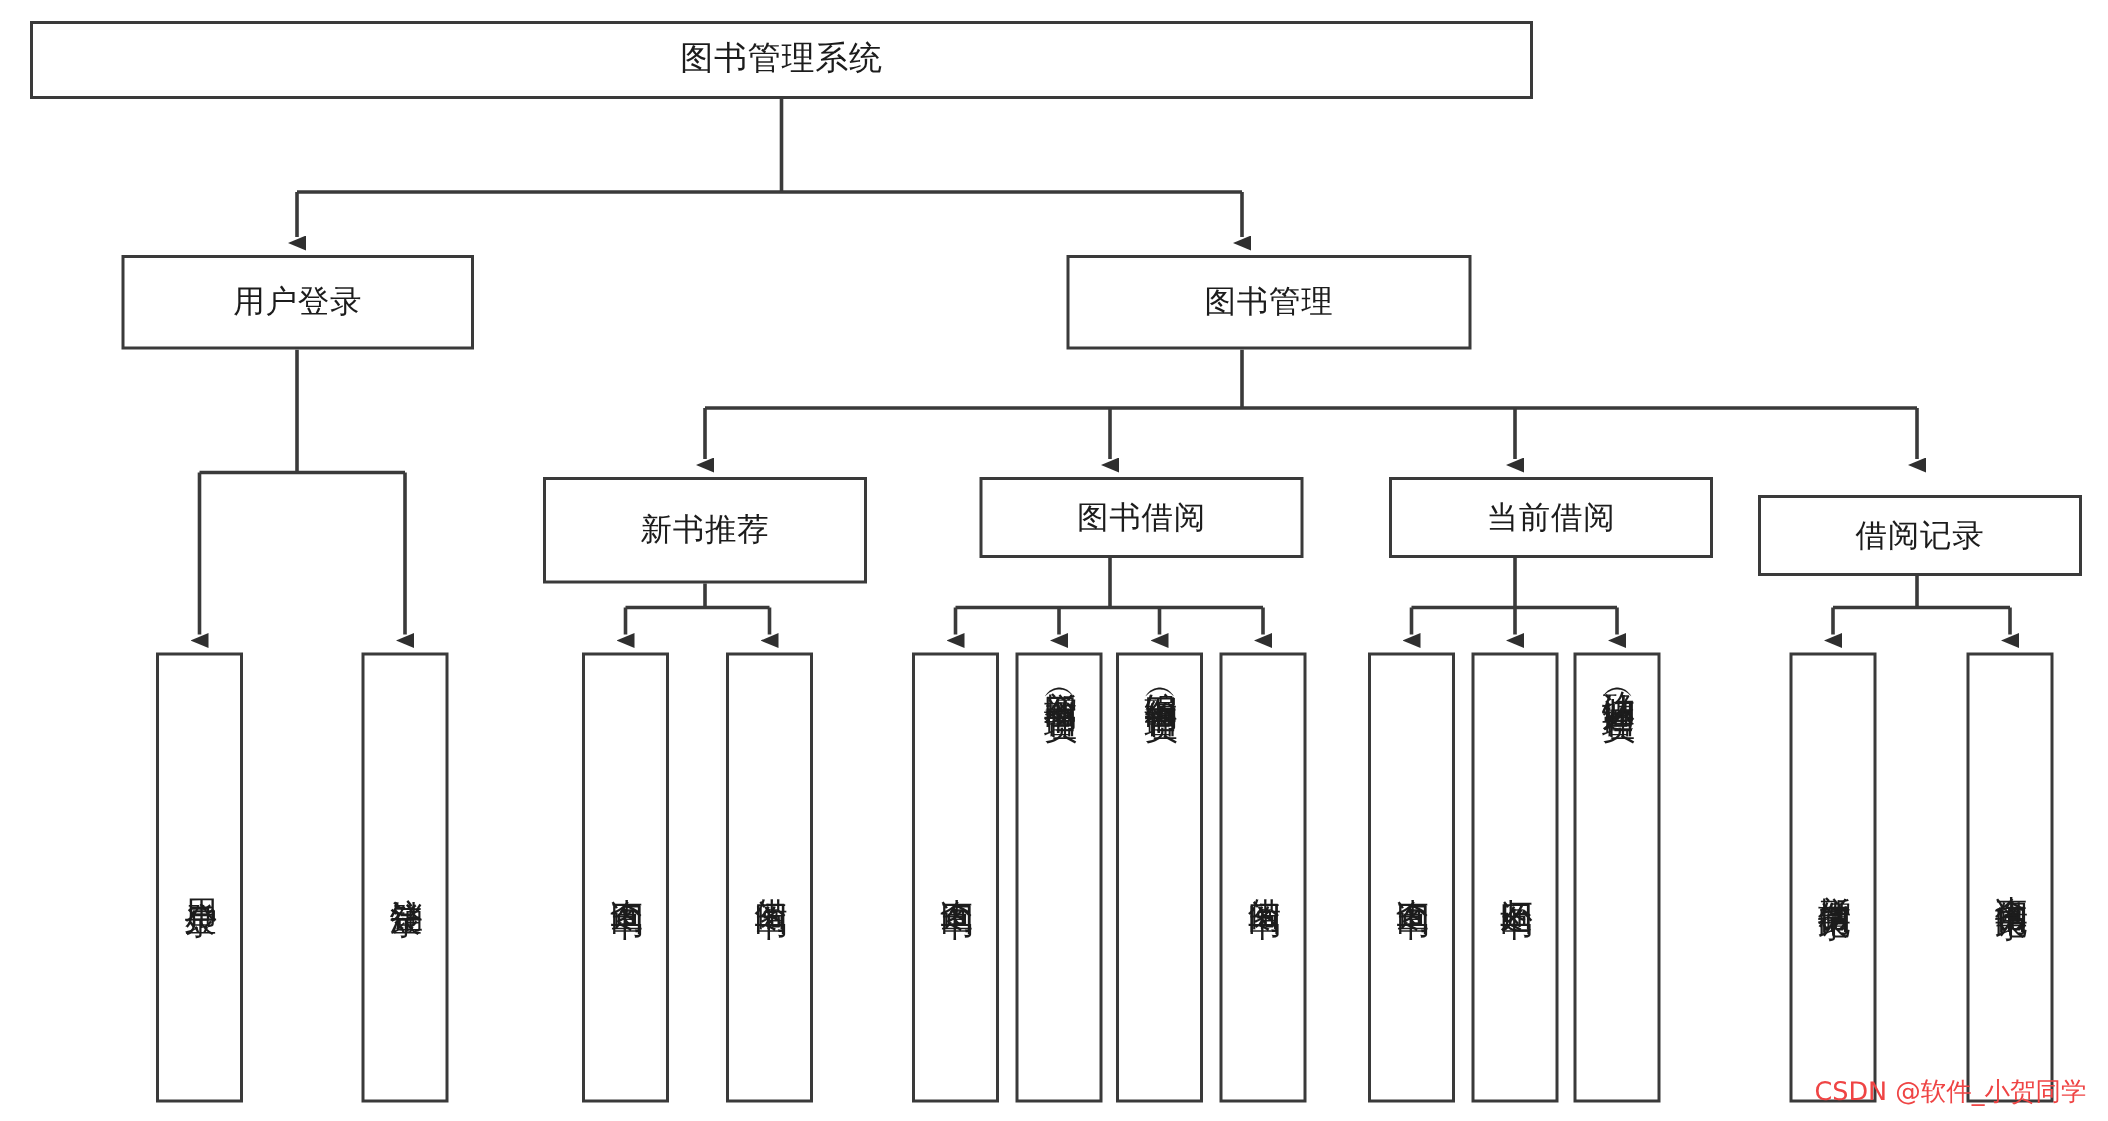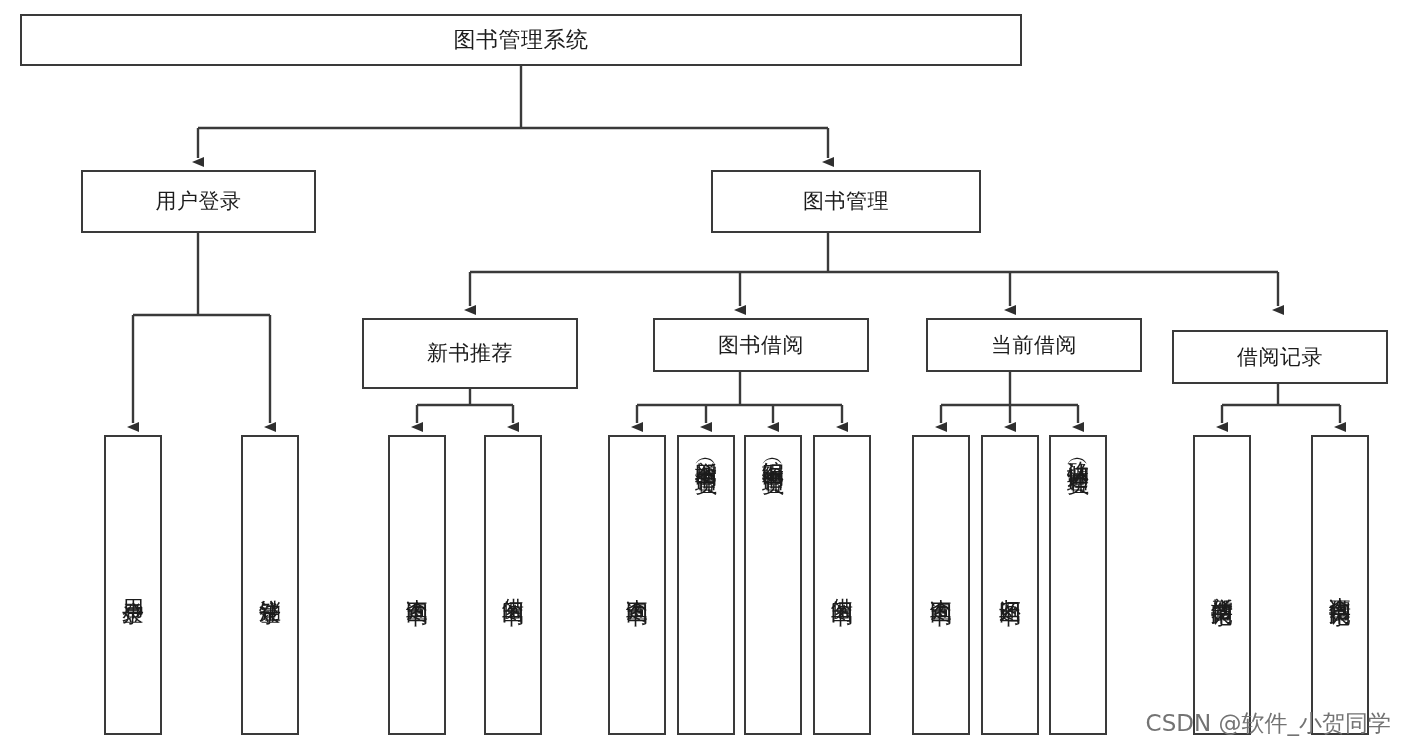--- a/index.html
+++ b/index.html
@@ -67,22 +67,22 @@
     margin-bottom: auto;
   }
   .node.vertical.center {
     align-items: center;
     padding-top: 0;
   }
   #watermark {
     position: absolute;
     right: 14px;
     bottom: 8px;
-    font-size: 23px;
-    color: #737373;
+    font-size: 17px;
+    color: #ef4444;
     white-space: nowrap;
     z-index: 5;
   }
 </style>
 </head>
 <body>
 
 <div id="canvas">
 
   <svg id="edges" viewBox="0 0 1405 747" width="1405" height="747" xmlns="http://www.w3.org/2000/svg">

